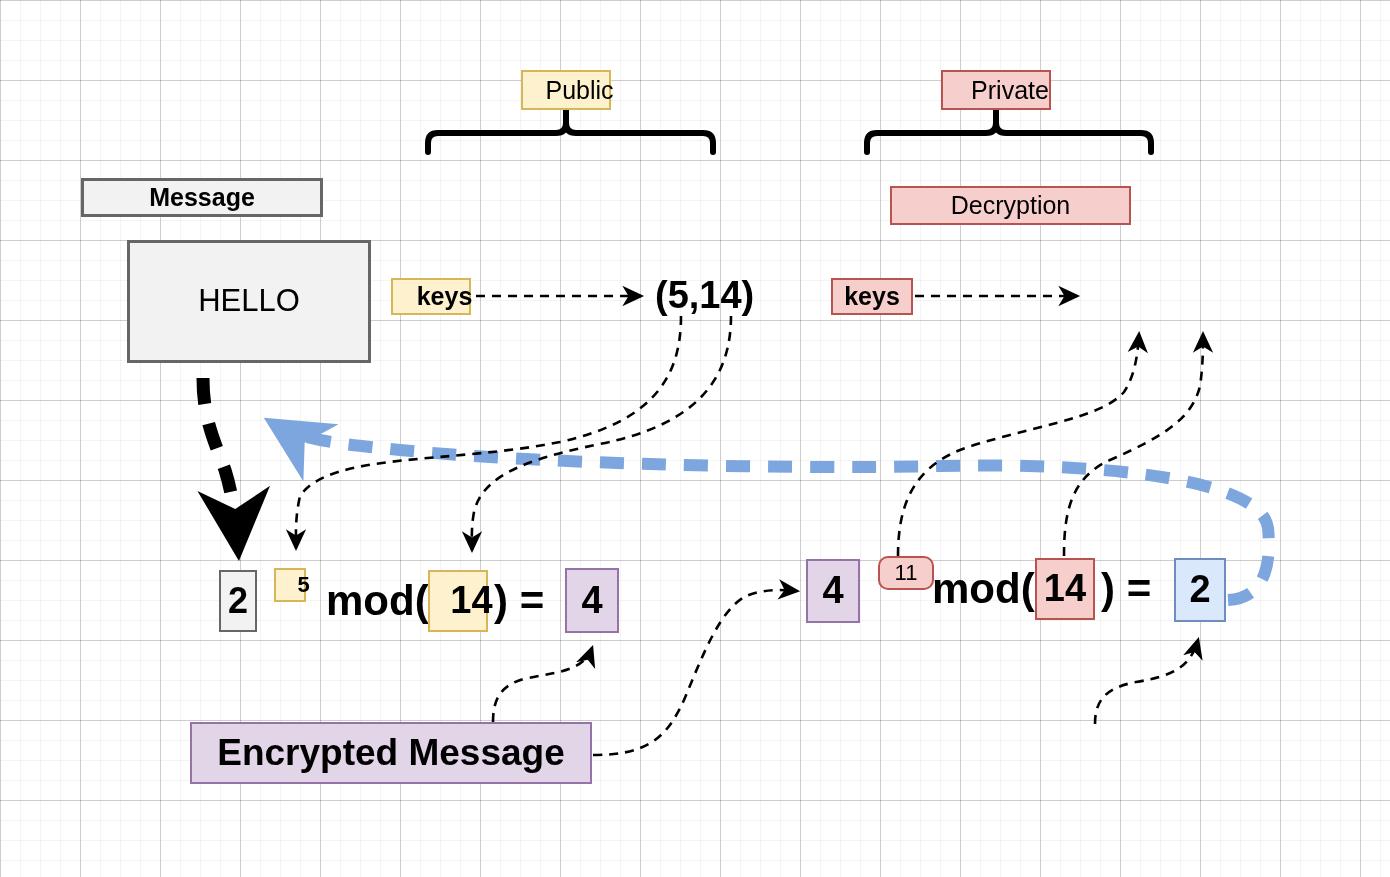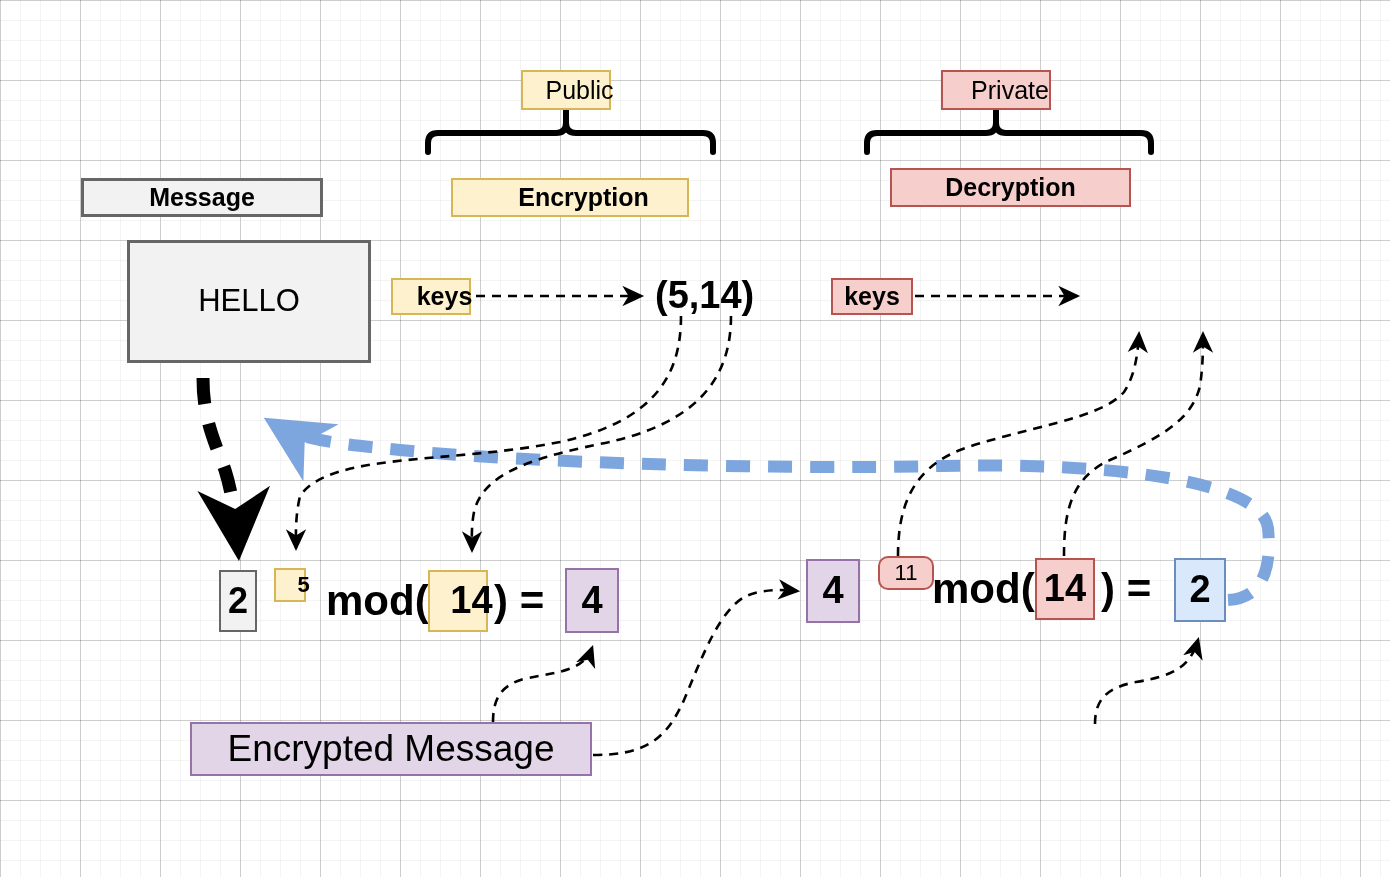--- a/index.html
+++ b/index.html
@@ -110,25 +110,22 @@
   </div>
 
   <div class="node fill-pink" style="left:941px; top:70px; width:110px; height:40px; font-size:25px;padding-left:28px;">
     <span>Private</span>
   </div>
 
   <div class="node fill-gray" style="left:81px; top:178px; width:242px; height:39px; font-size:25px; font-weight:bold;">
     <span>Message</span>
   </div>
 
-  <div class="node fill-yellow" style="left:451px; top:178px; width:238px; height:39px; font-size:25px; font-weight:bold;">
-    <span>Encryption</span>
-  </div>
 
-  <div class="node fill-pink" style="left:890px; top:168px; width:241px; height:39px; font-size:25px; font-weight:bold;">
+  <div class="node fill-pink" style="left:890px; top:186px; width:241px; height:39px; font-size:25px; font-weight:normal;">
     <span>Decryption</span>
   </div>
 
   <div class="node fill-gray" style="left:80px; top:240px; width:244px; height:123px; font-size:31px;margin-left:47px;">
     <span>HELLO</span>
   </div>
 
   <div class="node fill-yellow" style="left:391px; top:278px; width:80px; height:37px; font-size:25px; font-weight:bold;">
     <span>keys</span>
   </div>
@@ -183,18 +180,18 @@
   </div>
 
   <div class="eqtext" style="left:1101px; top:565px; font-size:42px;">
     <span>) =</span>
   </div>
 
   <div class="node fill-blue" style="left:1174px; top:558px; width:52px; height:64px; font-size:38px; font-weight:bold;">
     <span>2</span>
   </div>
 
-  <div class="node fill-purple" style="left:190px; top:722px; width:402px; height:54px; font-size:37px; font-weight:normal;">
+  <div class="node fill-purple" style="left:190px; top:722px; width:402px; height:62px; font-size:37px; font-weight:bold;">
     <span>Encrypted Message</span>
   </div>
 
 
 </div>
 
 </body></html>

